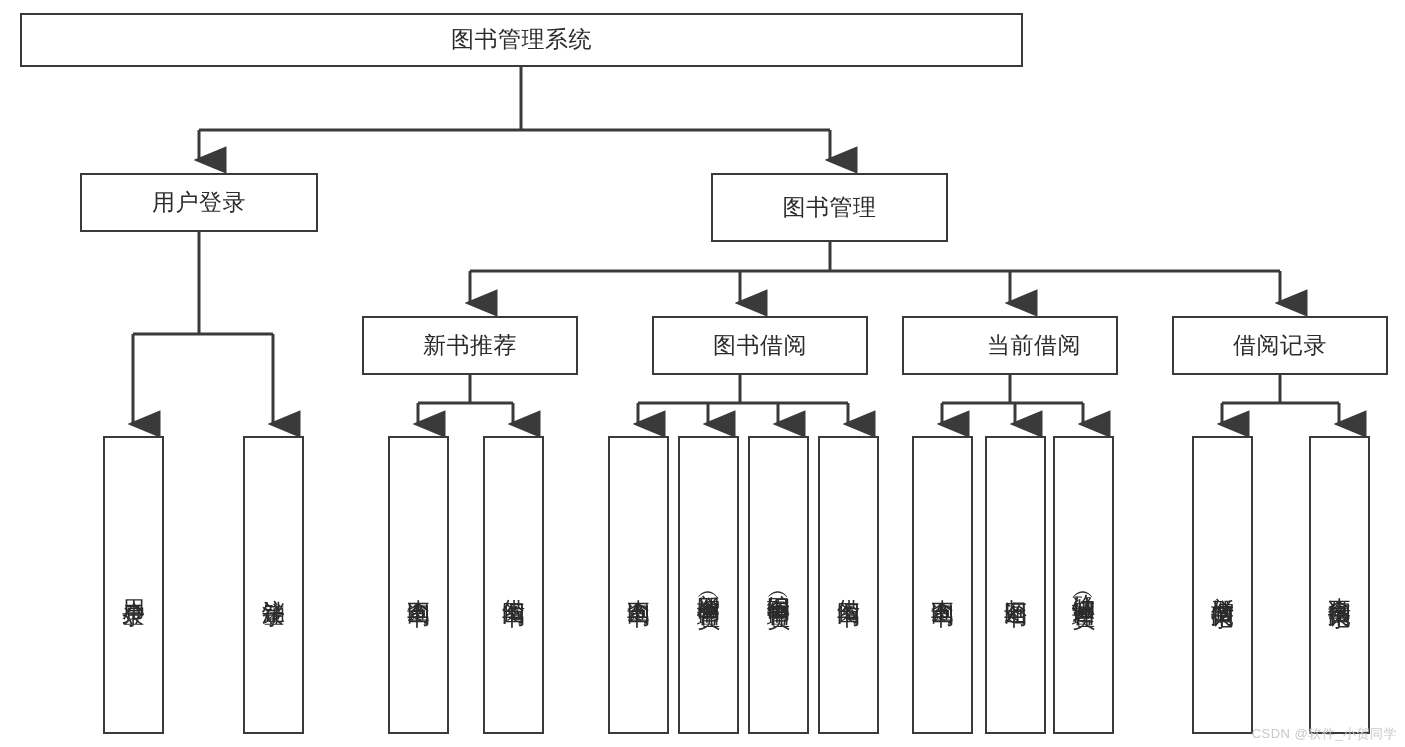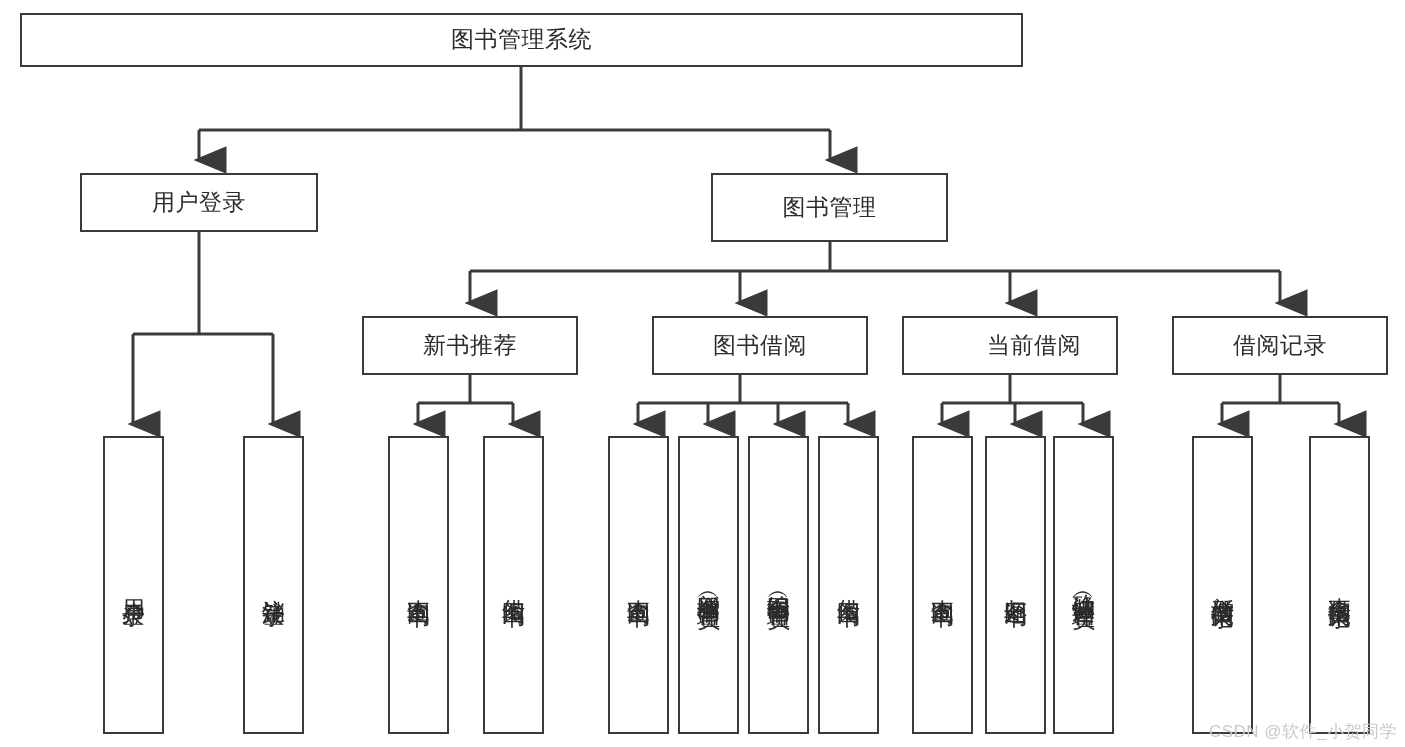--- a/index.html
+++ b/index.html
@@ -52,21 +52,21 @@
     white-space: nowrap;
   }
   .node-v > span {
     writing-mode: vertical-rl;
     text-orientation: upright;
   }
   .watermark {
     position: absolute;
     right: 8px;
     bottom: 4px;
-    font-size: 17px;
+    font-size: 13px;
     color: #c9c9c9;
     letter-spacing: 0.5px;
     z-index: 3;
     user-select: none;
   }
 </style>
 </head>
 <body>
 
 <div id="canvas">

